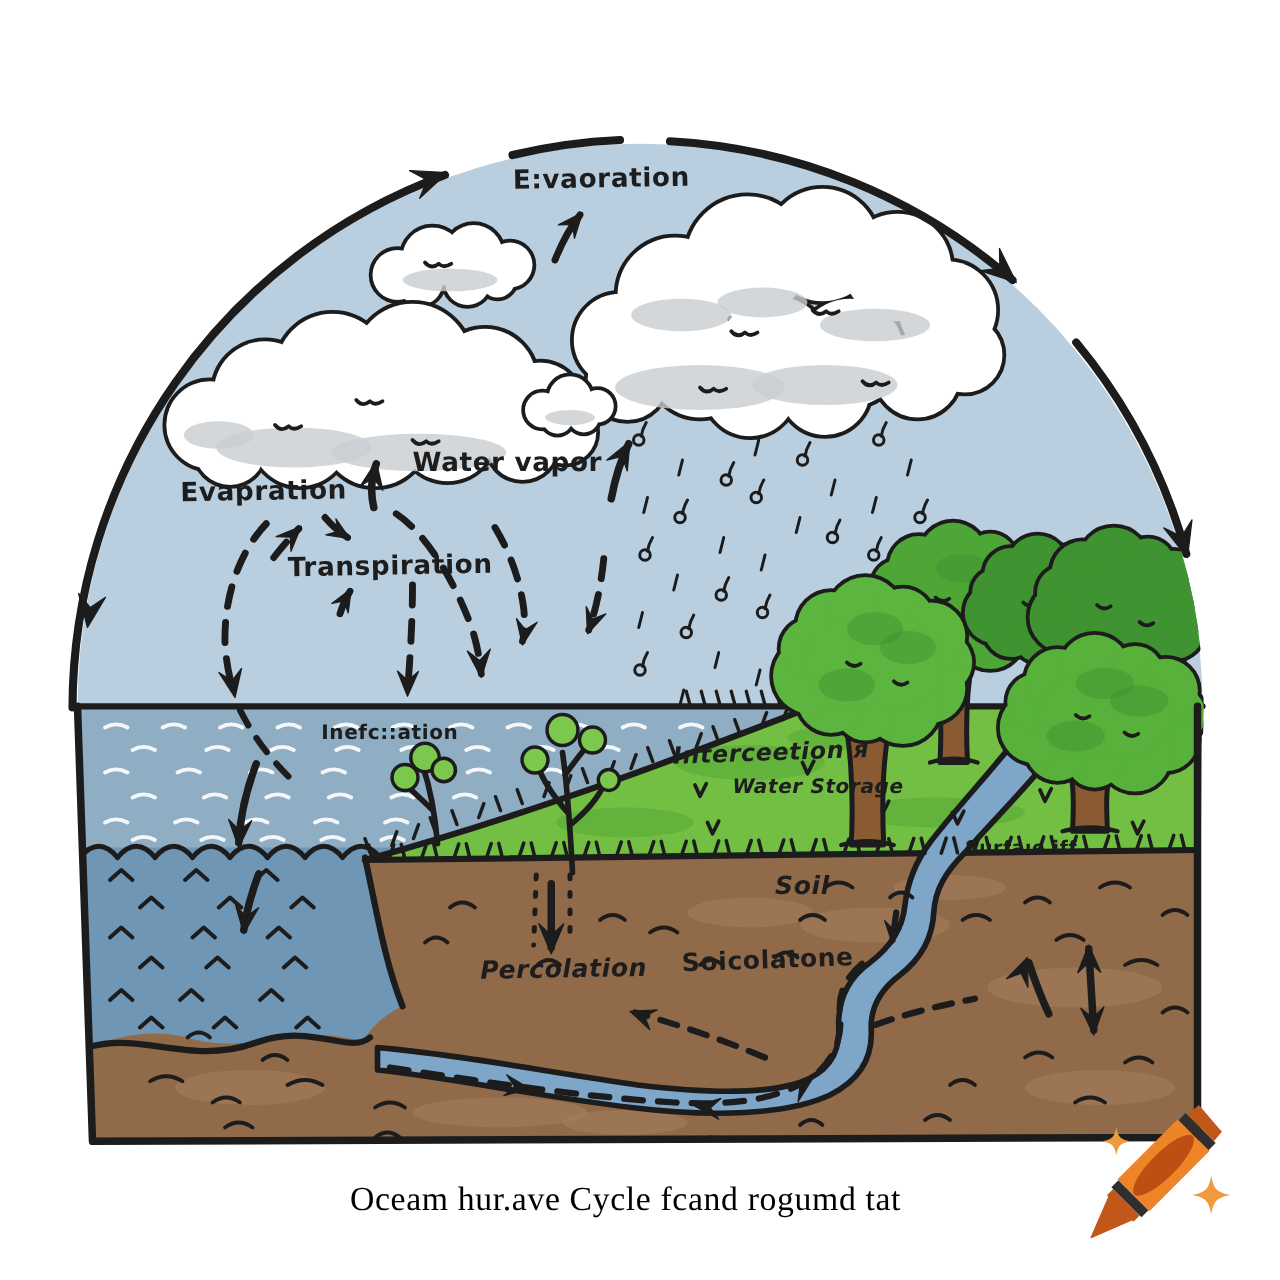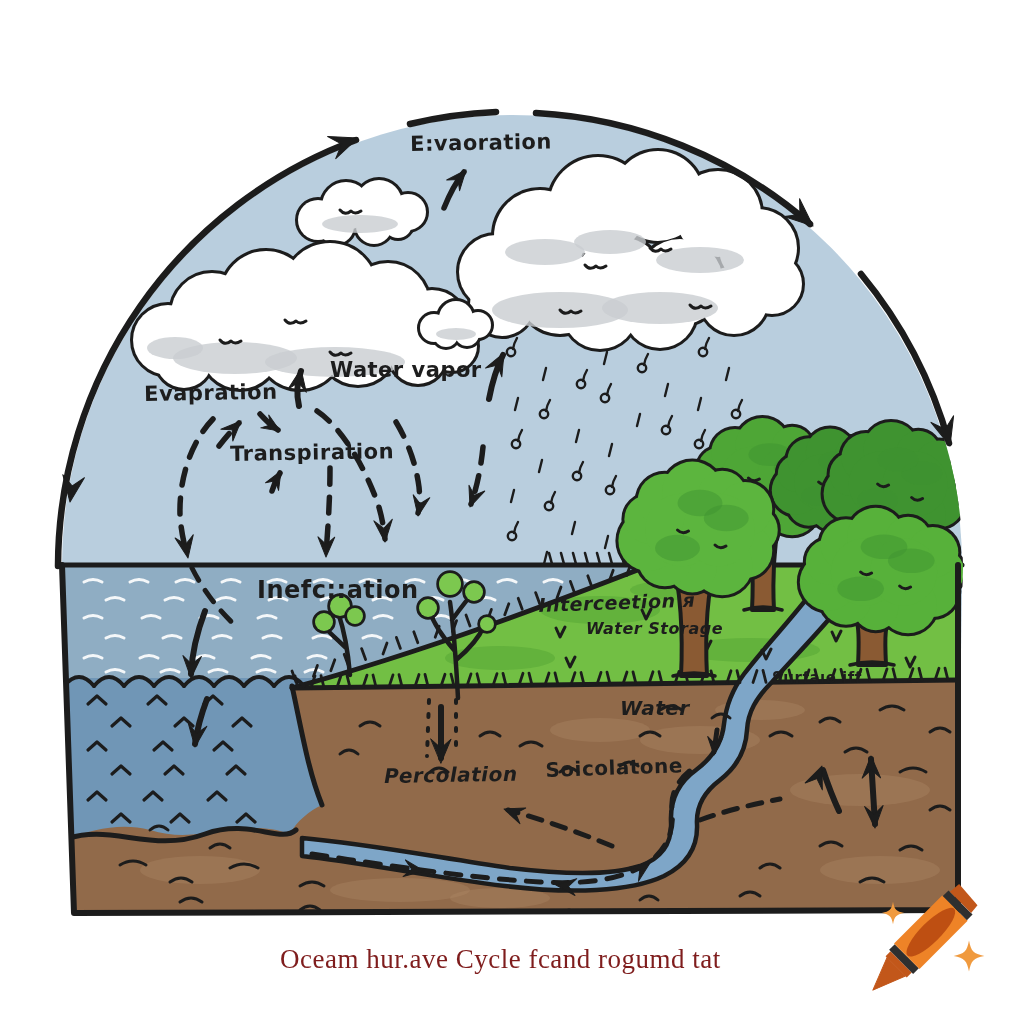--- a/index.html
+++ b/index.html
@@ -10,21 +10,21 @@
     --crayon:#ee8327; --crayon-dark:#c2571a; --crayon-oval:#be4f12; --sparkle:#f09a3e;
   }
   html,body{margin:0;padding:0;background:#fff;}
   #stage{position:relative;width:1024px;height:1024px;background:#fff;overflow:hidden;
          font-family:"DejaVu Sans",sans-serif;margin-top:10px;}
   svg{position:absolute;left:0;top:0;}
   svg path,svg line,svg circle,svg ellipse,svg polyline{stroke-linecap:round;stroke-linejoin:round;}
   .lbl{position:absolute;color:#1d1d1d;font-weight:700;white-space:nowrap;
        transform-origin:left top;letter-spacing:.5px;}
   .lbl.it{font-style:italic;}
-  .caption{position:absolute;color:#7f1d1d;font-family:"Liberation Serif",serif;
+  .caption{position:absolute;color:#000000;font-family:"Liberation Serif",serif;
            font-weight:400;white-space:nowrap;letter-spacing:.5px;}
 </style>
 </head>
 <body>
 
 <div id="stage">
   <svg id="scene" width="1024" height="1024" viewBox="0 0 1024 1024">
       <defs>
         <clipPath id="domeClip">
           <path d="M62,555 A450,450 0 0 1 962,555 Z"></path>
@@ -693,21 +693,21 @@
         <path d="M-46,-15 L-56,-14 L-58,14 L-46,15 Z" style="fill:var(--crayon-dark)"></path>
       </g>
       <path d="M0,-14 C2,-4 4,-2 14,0 C4,2 2,4 0,14 C-2,4 -4,2 -14,0 C-4,-2 -2,-4 0,-14" transform="translate(893,903) scale(0.8)" style="fill:var(--sparkle)"></path>
       <path d="M0,-14 C2,-4 4,-2 14,0 C4,2 2,4 0,14 C-2,4 -4,2 -14,0 C-4,-2 -2,-4 0,-14" transform="translate(969,946) scale(1.1)" style="fill:var(--sparkle)"></path>
     </svg>
 
   <div class="lbl" style="left:410px;top:122px;font-size:21px;transform:rotate(-1deg)">E:vaoration</div>
   <div class="lbl" style="left:144px;top:372px;font-size:21px;transform:rotate(-1deg)">Evapration</div>
   <div class="lbl" style="left:330px;top:348px;font-size:21px">Water vapor</div>
   <div class="lbl" style="left:230px;top:432px;font-size:21px;transform:rotate(-1deg)">Transpiration</div>
-  <div class="lbl" style="left:257px;top:566px;font-size:24px">Inefc::ation</div>
+  <div class="lbl" style="left:257px;top:566px;font-size:16px">Inefc::ation</div>
   <div class="lbl it" style="left:538px;top:584px;font-size:19px;transform:rotate(-2deg)">Interceetion я</div>
   <div class="lbl it" style="left:586px;top:609px;font-size:16px">Water Storage</div>
-  <div class="lbl it" style="left:620px;top:686px;font-size:20px">Water</div>
+  <div class="lbl it" style="left:620px;top:686px;font-size:20px">Soil</div>
   <div class="lbl" style="left:772px;top:659px;font-size:15px">Surfaıe iff</div>
   <div class="lbl it" style="left:384px;top:754px;font-size:20px;transform:rotate(-1deg)">Percolation</div>
   <div class="lbl" style="left:545px;top:748px;font-size:20px;transform:rotate(-2deg)">Soicolatone</div>
   <div class="caption" style="left:280px;top:934px;font-size:27px">Oceam hur.ave Cycle fcand rogumd tat</div>
 </div>
 
 </body></html>

